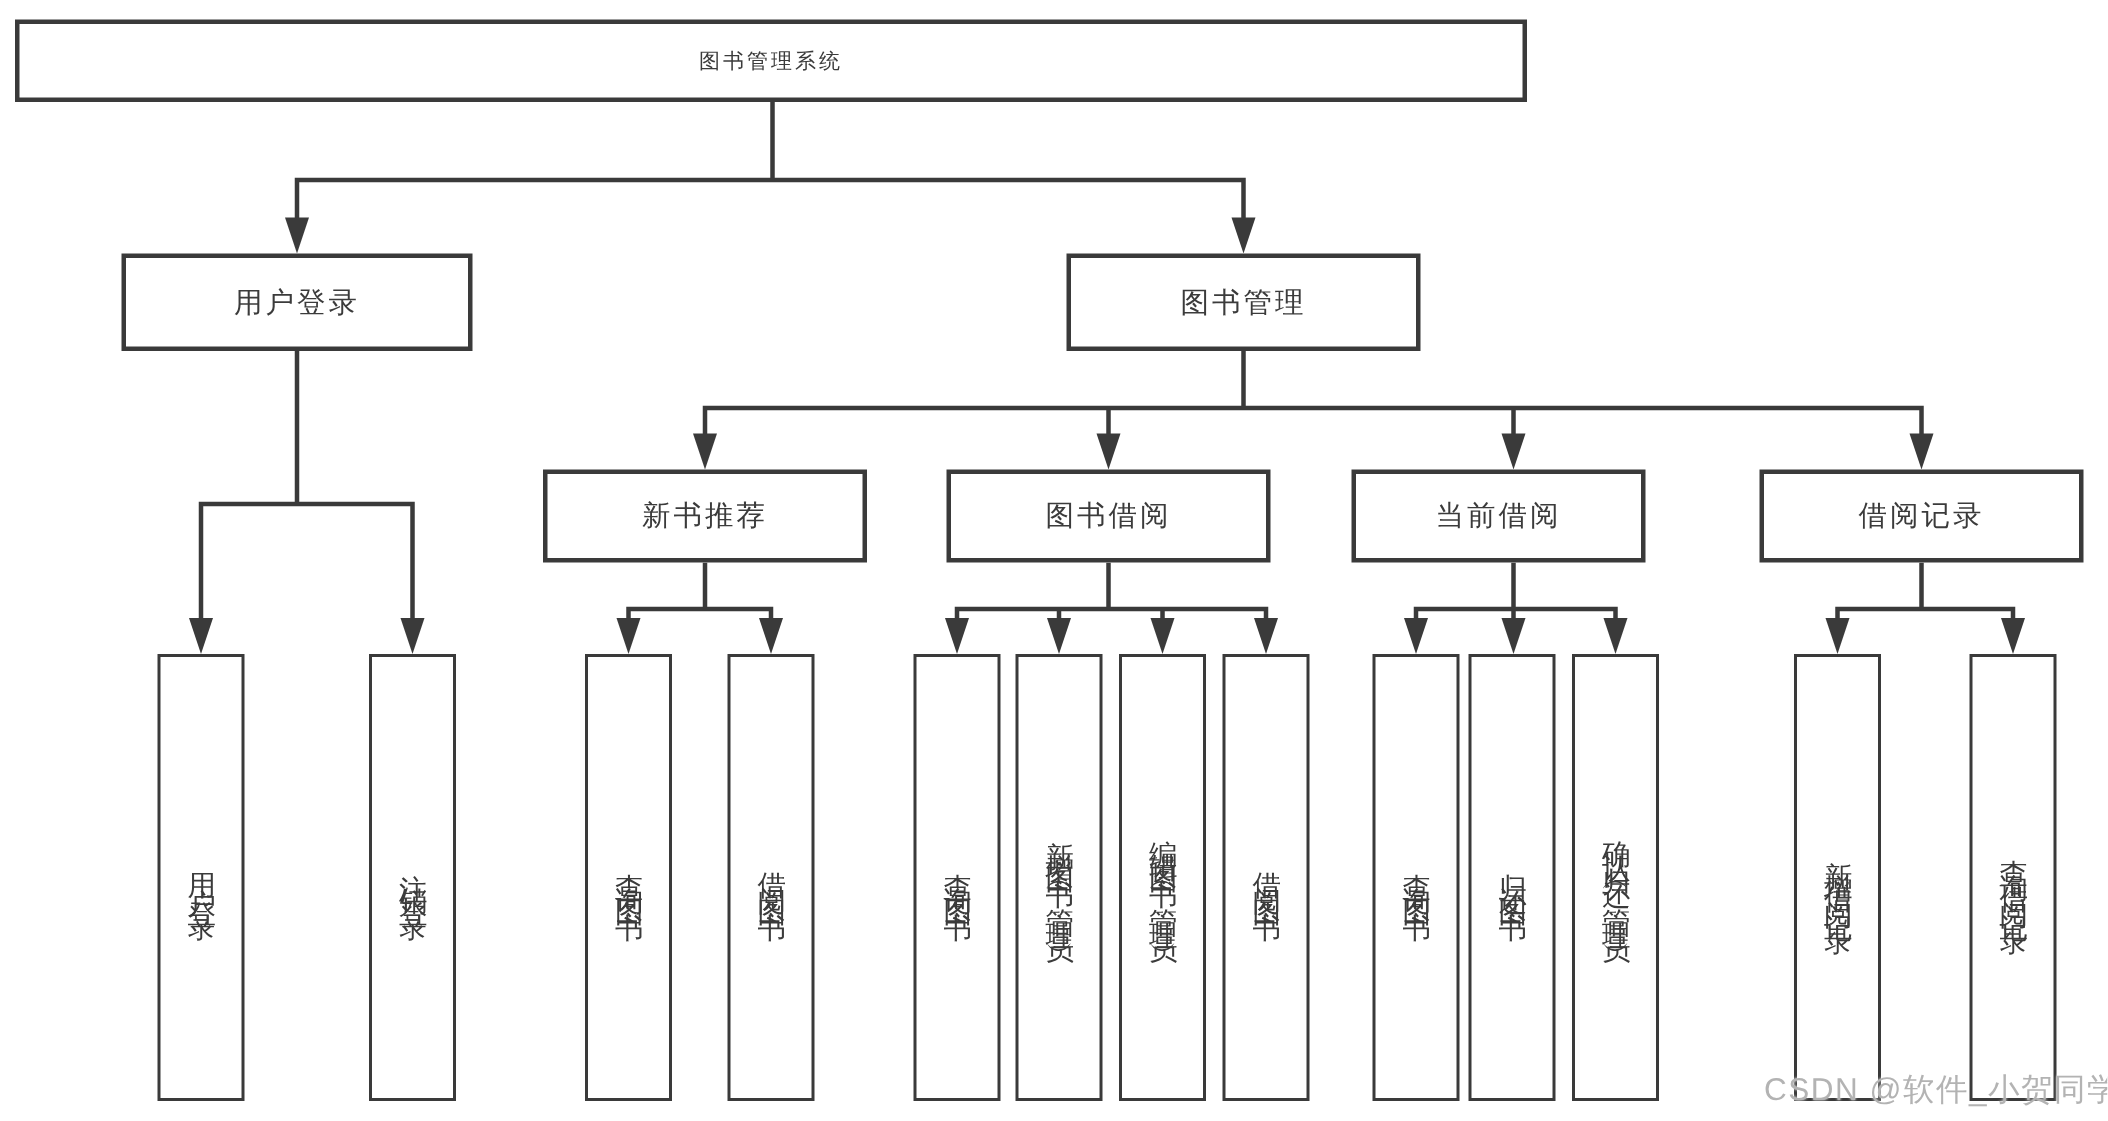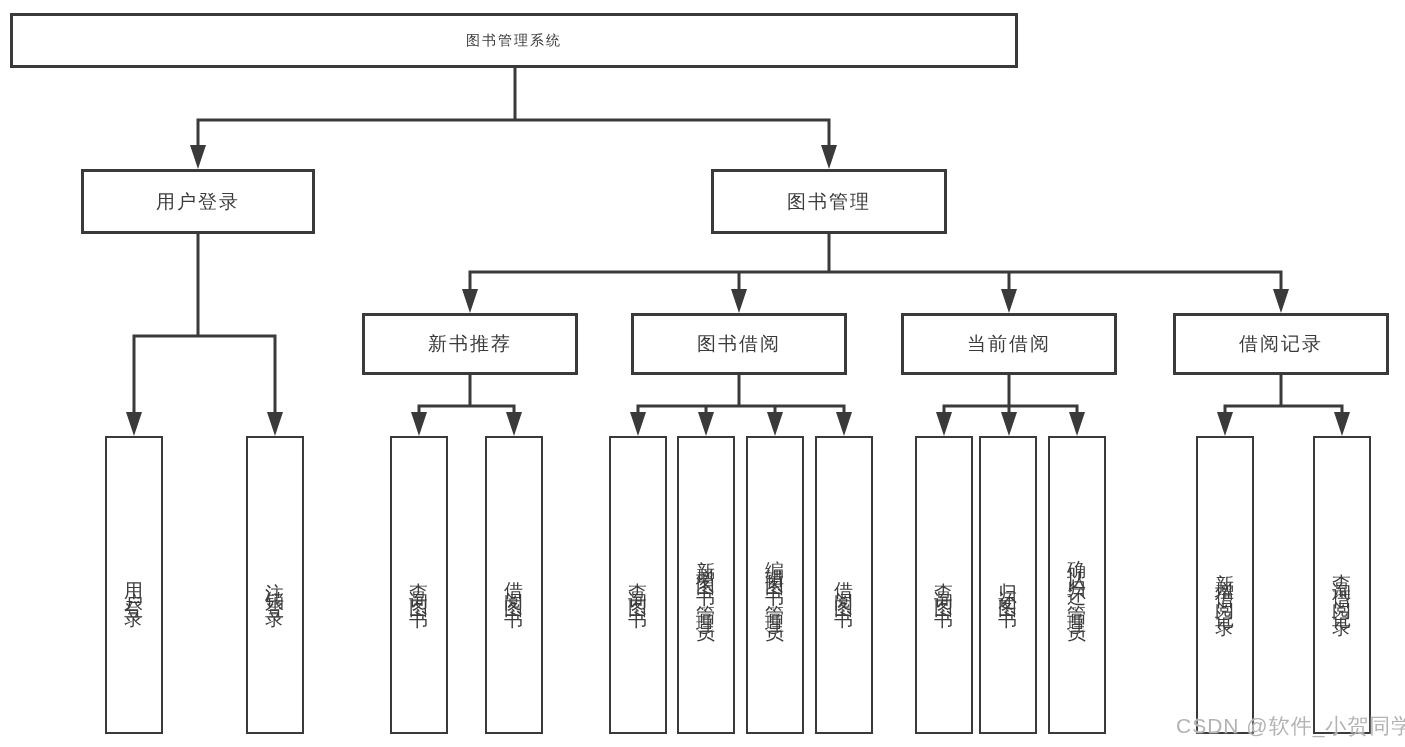--- a/index.html
+++ b/index.html
@@ -138,21 +138,21 @@
   <div class="node" style="left:711px; top:169px; width:236px; height:65px;">
     <span>图书管理</span>
   </div>
 
   <div class="node" style="left:362px; top:313px; width:216px; height:62px;text-align:right;">
     <span>新书推荐</span>
   </div>
   <div class="node" style="left:631px; top:313px; width:216px; height:62px;justify-content:center;">
     <span>图书借阅</span>
   </div>
-  <div class="node" style="left:901px; top:313px; width:216px; height:62px;">
+  <div class="node" style="left:901px; top:313px; width:196px; height:62px;">
     <span>当前借阅</span>
   </div>
   <div class="node" style="left:1173px; top:313px; width:216px; height:62px;">
     <span>借阅记录</span>
   </div>
 
   <div class="leaf" style="left:105px; top:436px; width:58px; height:298px;">
     <span class="vtext">用户登录</span>
   </div>
   <div class="leaf" style="left:246px; top:436px; width:58px; height:298px;">

